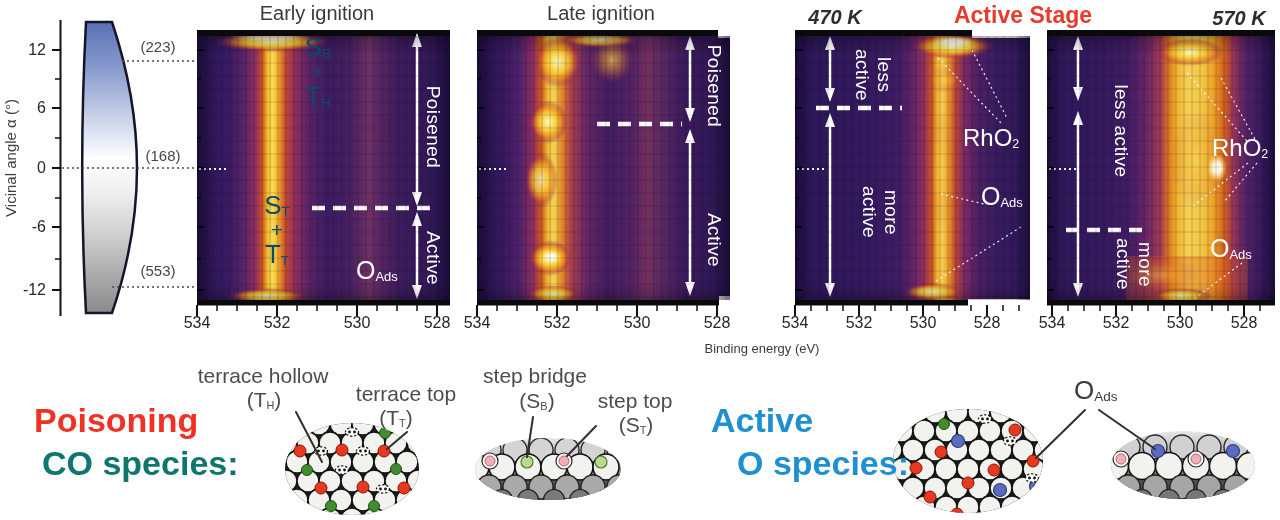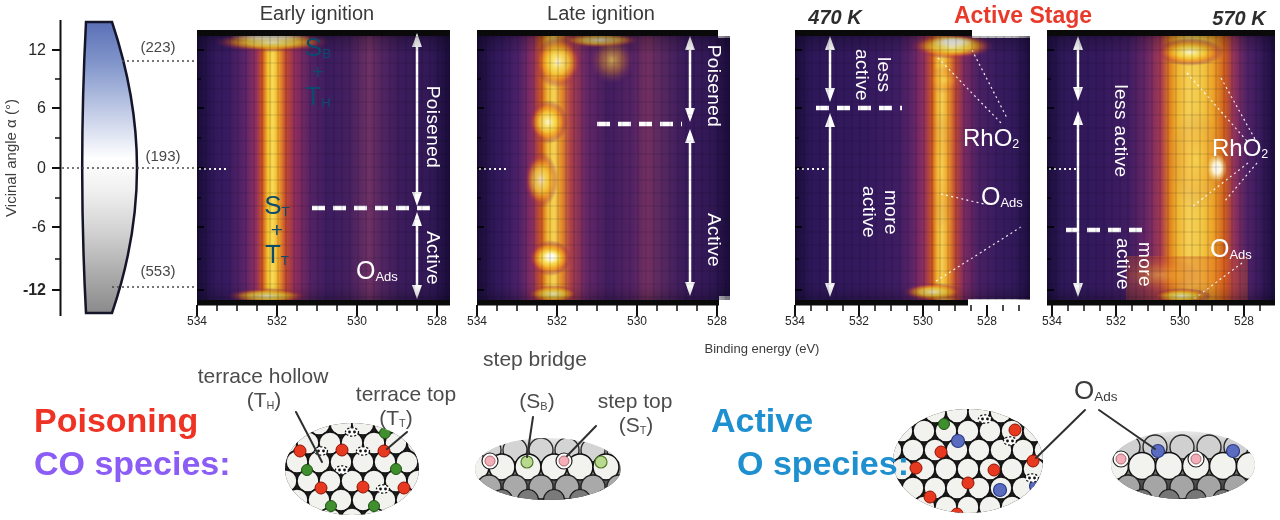--- a/index.html
+++ b/index.html
@@ -3,21 +3,21 @@
 <meta charset="utf-8">
 <style>
   html,body{margin:0;padding:0;background:#fff;}
   .fig{position:relative;width:1280px;height:520px;background:#fff;
        font-family:"Liberation Sans",sans-serif;overflow:hidden;}
   .abs{position:absolute;}
   svg.base{position:absolute;left:0;top:0;}
   .t{color:#3a3a3a;font-size:20px;white-space:nowrap;transform:translateX(-50%);}
   .temp{font-weight:bold;font-style:italic;color:#2d2d2d;}
   .stage{font-weight:bold;color:#e8392b;font-size:23px;transform:translateX(-50%);white-space:nowrap;}
-  .tick{font-size:12px;color:#262626;transform:translateX(-50%);}
+  .tick{font-size:16px;color:#262626;transform:translateX(-50%);}
   .ytick{font-size:16px;color:#262626;width:34px;text-align:right;}
   .plane{font-size:15px;color:#474747;transform:translateX(-50%);white-space:nowrap;}
   .ylab{font-size:15px;color:#3f3f3f;writing-mode:vertical-rl;
         transform:translate(-50%,-50%) rotate(180deg);white-space:nowrap;}
   .xlab{font-size:13px;color:#3b3b3b;transform:translateX(-50%);white-space:nowrap;}
   .vc{writing-mode:vertical-rl;white-space:pre-line;color:#fff;font-size:19px;
       transform:translate(-50%,-50%);text-align:center;line-height:1.18;letter-spacing:.4px;}
   .ann{transform:translateX(-50%);text-align:center;color:#0c4a6e;font-size:26px;line-height:1.02;}
   .ann .plus{font-size:21px;line-height:1.05;}
   .sb{font-size:.52em;vertical-align:-.18em;}
@@ -563,23 +563,23 @@
 <div class="abs tex" style="left:197px;top:36px;width:253px;height:264px;"></div>
 <div class="abs tex" style="left:477px;top:36px;width:253px;height:264px;"></div>
 <div class="abs tex" style="left:795px;top:36px;width:235px;height:264px;"></div>
 <div class="abs tex" style="left:1047px;top:36px;width:228px;height:264px;"></div>
 
 <div class="abs ylab" style="left:10px;top:158px;">Vicinal angle α (°)</div>
 <div class="abs ytick" style="left:12px;top:41px;">12</div>
 <div class="abs ytick" style="left:12px;top:99px;">6</div>
 <div class="abs ytick" style="left:12px;top:159px;">0</div>
 <div class="abs ytick" style="left:12px;top:218px;">-6</div>
-<div class="abs ytick" style="left:12px;top:281px;font-weight:bold;">-12</div>
+<div class="abs ytick" style="left:12px;top:281px;">-12</div>
 <div class="abs plane" style="left:158px;top:38px;">(223)</div>
-<div class="abs plane" style="left:163px;top:147px;">(193)</div>
+<div class="abs plane" style="left:163px;top:147px;">(168)</div>
 <div class="abs plane" style="left:158px;top:262px;">(553)</div>
 <div class="abs xlab" style="left:762px;top:341px;">Binding energy (eV)</div>
 
 <div class="abs tick" style="left:197px;top:314px;">534</div>
 <div class="abs tick" style="left:277px;top:314px;">532</div>
 <div class="abs tick" style="left:357px;top:314px;">530</div>
 <div class="abs tick" style="left:437px;top:314px;">528</div>
 <div class="abs tick" style="left:477px;top:314px;">534</div>
 <div class="abs tick" style="left:557px;top:314px;">532</div>
 <div class="abs tick" style="left:637px;top:314px;">530</div>
@@ -632,33 +632,33 @@
   <span>O</span><span class="sb">Ads</span>
 </div>
 <div class="abs wlab" style="left:1212px;top:134px;">
   <span>RhO</span><span class="sb">2</span>
 </div>
 <div class="abs olab" style="left:1210px;top:234px;">
   <span>O</span><span class="sb">Ads</span>
 </div>
 
 <div class="abs leg1" style="left:34px;top:403px;color:#ee3224;">Poisoning</div>
-<div class="abs leg1" style="left:34px;top:446px;color:#8b5cf6;">CO species:</div>
+<div class="abs leg1" style="left:42px;top:446px;color:#0f766e;">CO species:</div>
 <div class="abs leg1" style="left:711px;top:403px;color:#1e90d0;">Active</div>
 <div class="abs leg1" style="left:711px;top:446px;color:#1e90d0;margin-left:26px;">O species:</div>
 
 <div class="abs site" style="left:263px;top:364px;">terrace hollow</div>
 <div class="abs site" style="left:264px;top:388px;">
   <span>(T</span><span class="sb">H</span><span>)</span>
 </div>
 <div class="abs site" style="left:406px;top:382px;">terrace top</div>
 <div class="abs site" style="left:396px;top:406px;">
   <span>(T</span><span class="sb">T</span><span>)</span>
 </div>
-<div class="abs site" style="left:535px;top:347px;">step bridge</div>
+<div class="abs site" style="left:535px;top:364px;">step bridge</div>
 <div class="abs site" style="left:537px;top:389px;">
   <span>(S</span><span class="sb">B</span><span>)</span>
 </div>
 <div class="abs site" style="left:635px;top:389px;">step top</div>
 <div class="abs site" style="left:636px;top:413px;">
   <span>(S</span><span class="sb">T</span><span>)</span>
 </div>
 <div class="abs oadsleg" style="left:1074px;top:375px;">
   <span>O</span><span class="sb">Ads</span>
 </div>

